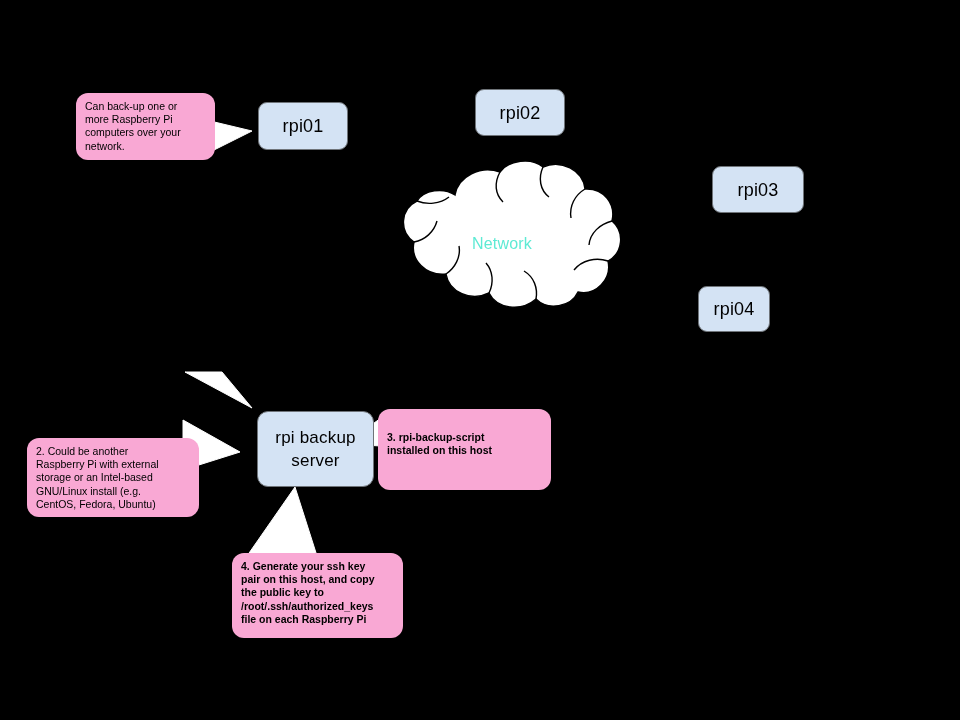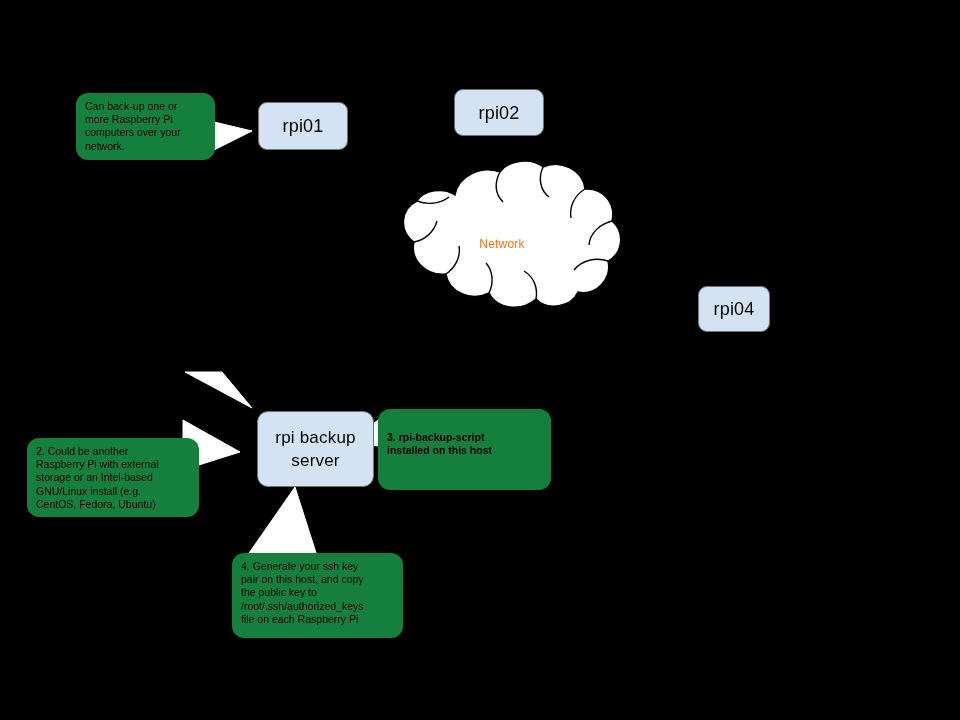--- a/index.html
+++ b/index.html
@@ -43,33 +43,33 @@
   }
   .host-box.server {
     font-size: 17px;
     line-height: 23px;
     border-radius: 11px;
   }
   
   .callout {
     position: absolute;
     box-sizing: border-box;
-    background: #15803d;
+    background: #f9a8d4;
     border-radius: 12px;
     color: #000000;
     font-size: 10.5px;
     line-height: 13.2px;
     padding: 7px 9px 12px 9px;
     text-align: left;
     white-space: pre-line;
   }
   .cloud-label {
     position: absolute;
-    color: #f97316;
-    font-size: 12px;
+    color: #5eead4;
+    font-size: 16px;
     line-height: 20px;
     text-align: center;
     letter-spacing: 0.2px;
   }
 </style>
 </head>
 <body>
 
 <div id="canvas">
 
@@ -110,22 +110,23 @@
       <path d="M 446 274 C 455 268, 461 257, 459 246" fill="none" stroke="#000000" stroke-width="1.4"></path>
       <path d="M 414 242 C 425 240, 434 232, 437 221" fill="none" stroke="#000000" stroke-width="1.4"></path>
       <path d="M 417 201 C 427 205, 440 204, 449 197" fill="none" stroke="#000000" stroke-width="1.4"></path>
     </g>
   </svg>
 
   <div class="cloud-label" style="left:452px; top:234px; width:100px;">Network</div>
 
   <div class="host-box" style="left:258px; top:102px; width:90px; height:48px;">rpi01</div>
 
-  <div class="host-box" style="left:454px; top:89px; width:90px; height:47px;">rpi02</div>
+  <div class="host-box" style="left:475px; top:89px; width:90px; height:47px;">rpi02</div>
 
+  <div class="host-box" style="left:712px; top:166px; width:92px; height:47px;">rpi03</div>
 
   <div class="host-box" style="left:698px; top:286px; width:72px; height:46px;">rpi04</div>
 
   <div class="host-box server" style="left:233px; top:411px; width:117px; height:76px; white-space:pre-line;margin-left:24px;">rpi backup
 server</div>
 
   <div class="callout" style="left:76px; top:93px; width:139px; height:67px;">Can back-up one or
 more Raspberry Pi
 computers over your
 network.</div>
@@ -133,19 +134,19 @@
 
   <div class="callout" style="left:27px; top:420px; width:172px; height:79px;margin-top:18px;">2. Could be another
 Raspberry Pi with external
 storage or an Intel-based
 GNU/Linux install (e.g.
 CentOS, Fedora, Ubuntu)</div>
 
   <div class="callout" style="left:378px; top:409px; width:173px; height:81px; padding-top:22px;font-weight:bold;">3. rpi-backup-script
 installed on this host</div>
 
-  <div class="callout" style="left:232px; top:553px; width:171px; height:85px;">4. Generate your ssh key
+  <div class="callout" style="left:232px; top:553px; width:171px; height:85px;font-weight:bold;">4. Generate your ssh key
 pair on this host, and copy
 the public key to
 /root/.ssh/authorized_keys
 file on each Raspberry Pi</div>
 
 </div>
 
 </body></html>

